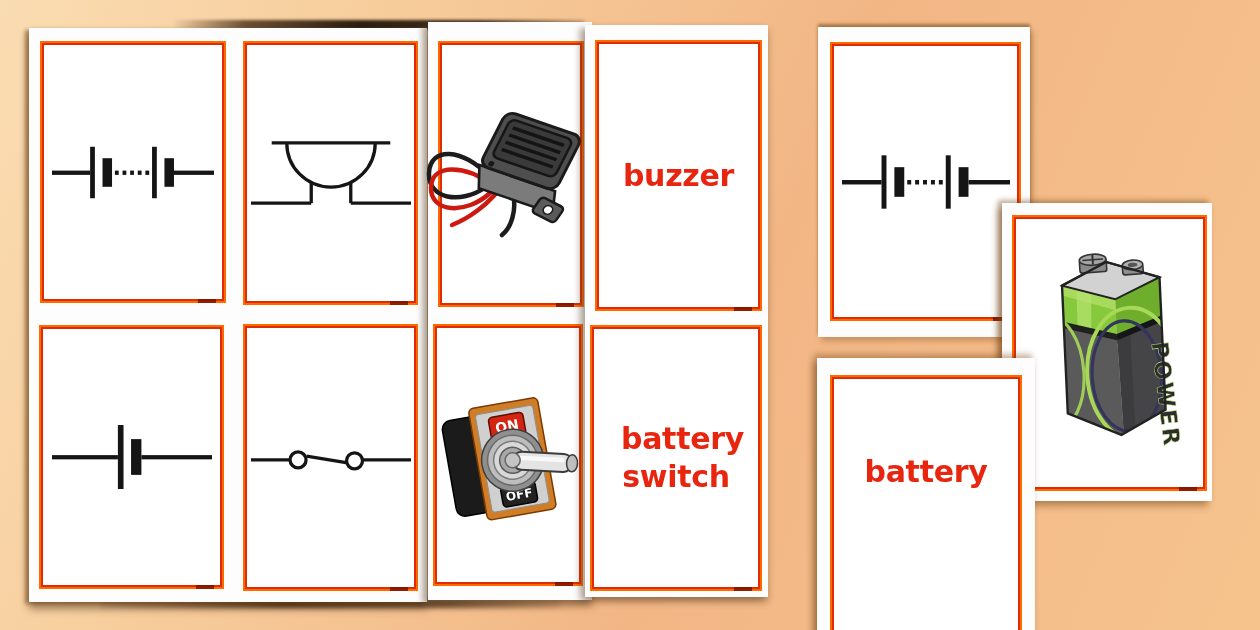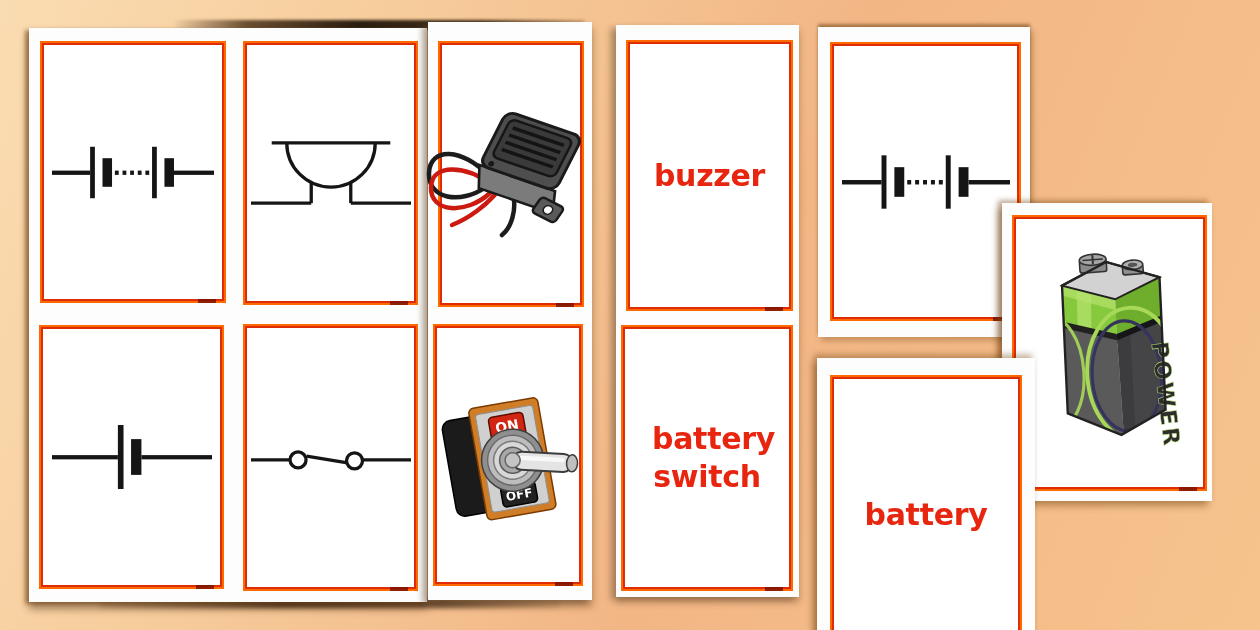--- a/index.html
+++ b/index.html
@@ -4,21 +4,21 @@
 <style>
   html,body{margin:0;padding:0;}
   body{font-family:"DejaVu Sans","Liberation Sans",sans-serif;}
   #stage{position:relative;width:1260px;height:630px;overflow:hidden;
          background:linear-gradient(112deg,#fadcb2 0%,#f7cd9c 25%,#f2b685 58%,#f6c38d 100%);}
   .sheet{position:absolute;background:#fdfdfd;}
   .sheet-1{left:29px;top:28px;width:398px;height:574px;z-index:1;
            box-shadow:-4px 2px 4px rgba(110,62,12,.55),0 7px 8px rgba(55,28,6,.45);}
   .sheet-2{left:428px;top:22px;width:164px;height:578px;z-index:2;
            box-shadow:-6px 3px 6px rgba(95,70,45,.38),0 6px 8px rgba(55,28,6,.4);}
-  .sheet-3{left:616px;top:25px;width:183px;height:572px;z-index:3;
+  .sheet-3{left:585px;top:25px;width:183px;height:572px;z-index:3;
            box-shadow:-6px 3px 6px rgba(95,70,45,.35),0 5px 7px rgba(70,40,12,.35);}
   .sheet-i{left:818px;top:27px;width:212px;height:310px;z-index:1;
            box-shadow:0 -3px 3px rgba(110,65,20,.55),3px 4px 6px rgba(120,70,20,.35);}
   .sheet-j{left:1002px;top:203px;width:210px;height:298px;z-index:2;
            box-shadow:-4px -3px 5px rgba(110,62,15,.4),-4px 5px 7px rgba(110,62,15,.45);}
   .sheet-k{left:817px;top:358px;width:218px;height:290px;z-index:3;
            box-shadow:-3px -4px 6px rgba(110,62,15,.35),-4px 4px 7px rgba(110,62,15,.4);}
   .card{position:absolute;background:#fff;border:2px solid #ff6a00;
         box-shadow:inset 0 0 0 2px #e02c05;}
   .wm{position:absolute;right:8px;bottom:-2px;width:18px;height:4px;background:#7a1300;opacity:.85;}
@@ -235,17 +235,17 @@
 
           <polygon points="38,60 96,34 162,58 158,226 100,254 34,222" fill="none" stroke="#222" stroke-width="3"></polygon>
         </g>
       </svg>
       <div class="wm"></div>
     </div>
   </div>
 
   <div class="sheet sheet-k">
     <div class="card label-card label-top" style="left:13px;top:17px;width:188px;height:280px;">
-      <div class="red-label" style="padding-top:119px;">battery</div>
+      <div class="red-label" style="padding-top:76px;">battery</div>
     </div>
   </div>
 
 </div>
 
 </body></html>

